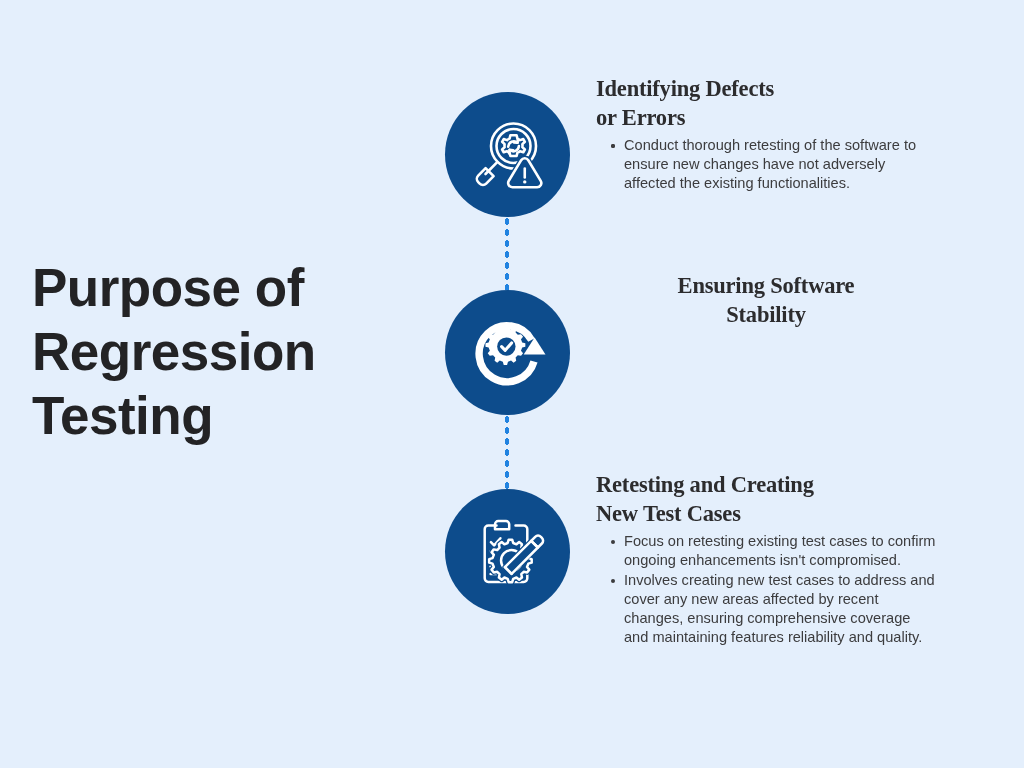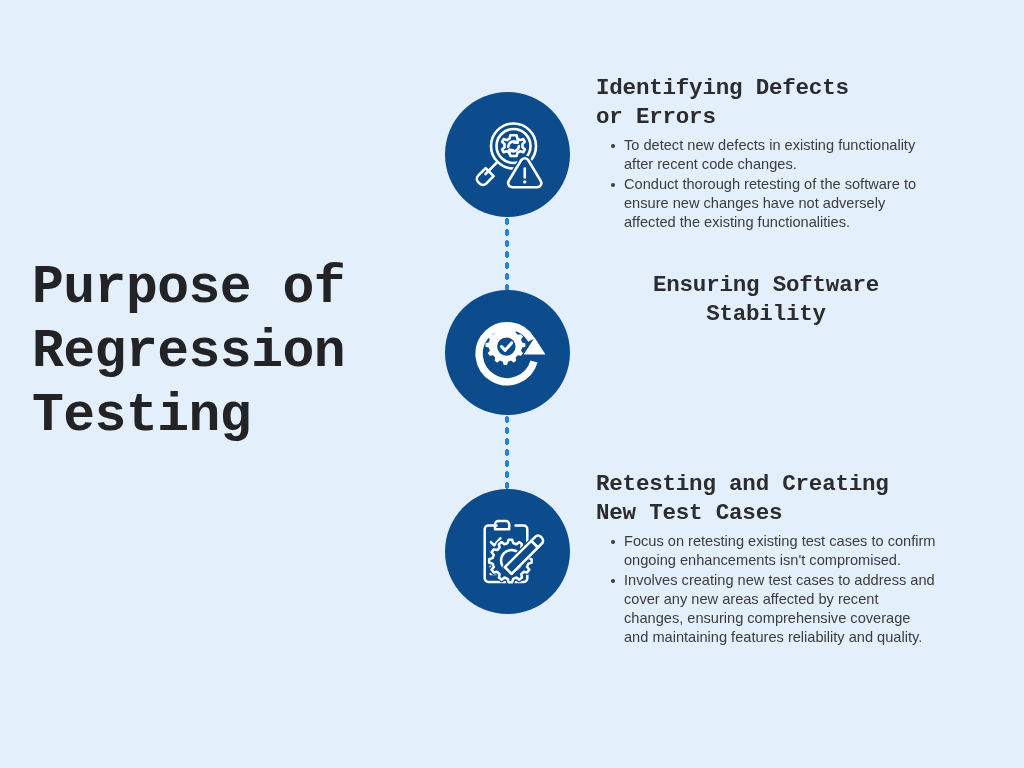--- a/index.html
+++ b/index.html
@@ -23,21 +23,21 @@
   }
 
   
   #title-block {
     position: absolute;
     left: 32px;
     top: 256px;
     width: 370px;
   }
   #main-title {
-    font-family: Liberation Mono, monospace;
+    font-family: Liberation Sans, sans-serif;
     font-weight: bold;
     font-size: 53px;
     line-height: 64px;
     letter-spacing: -0.5px;
     color: #232325;
     margin: 0;
     white-space: pre-line;
   }
 
   
@@ -85,21 +85,21 @@
   .content-block {
     position: absolute;
     left: 596px;
     width: 340px;
   }
   #block-1 { top: 74px; }
   #block-2 { top: 271px; text-align: center; }
   #block-3 { top: 470px; }
 
   .block-heading {
-    font-family: Liberation Mono, monospace;
+    font-family: Liberation Serif, serif;
     font-weight: bold;
     font-size: 22.5px;
     line-height: 29px;
     color: #2c2c2e;
     letter-spacing: -0.2px;
     margin: 0 0 4px 0;
     white-space: pre-line;
   }
 
   .bullet-list {
@@ -242,21 +242,20 @@
       </svg>
     </div>
   </div>
 
   <div class="content-block" id="block-1">
     <h2 class="block-heading">Identifying Defects
 or Errors</h2>
     <ul class="bullet-list">
       <li class="bullet-item">
         <span class="dot"></span>
-        <span>To detect new defects in existing functionality after recent code changes.</span>
       </li>
       <li class="bullet-item">
         <span class="dot"></span>
         <span>Conduct thorough retesting of the software to ensure new changes have not adversely affected the existing functionalities.</span>
       </li>
     </ul>
   </div>
 
   <div class="content-block" id="block-2">
     <h2 class="block-heading">Ensuring Software

